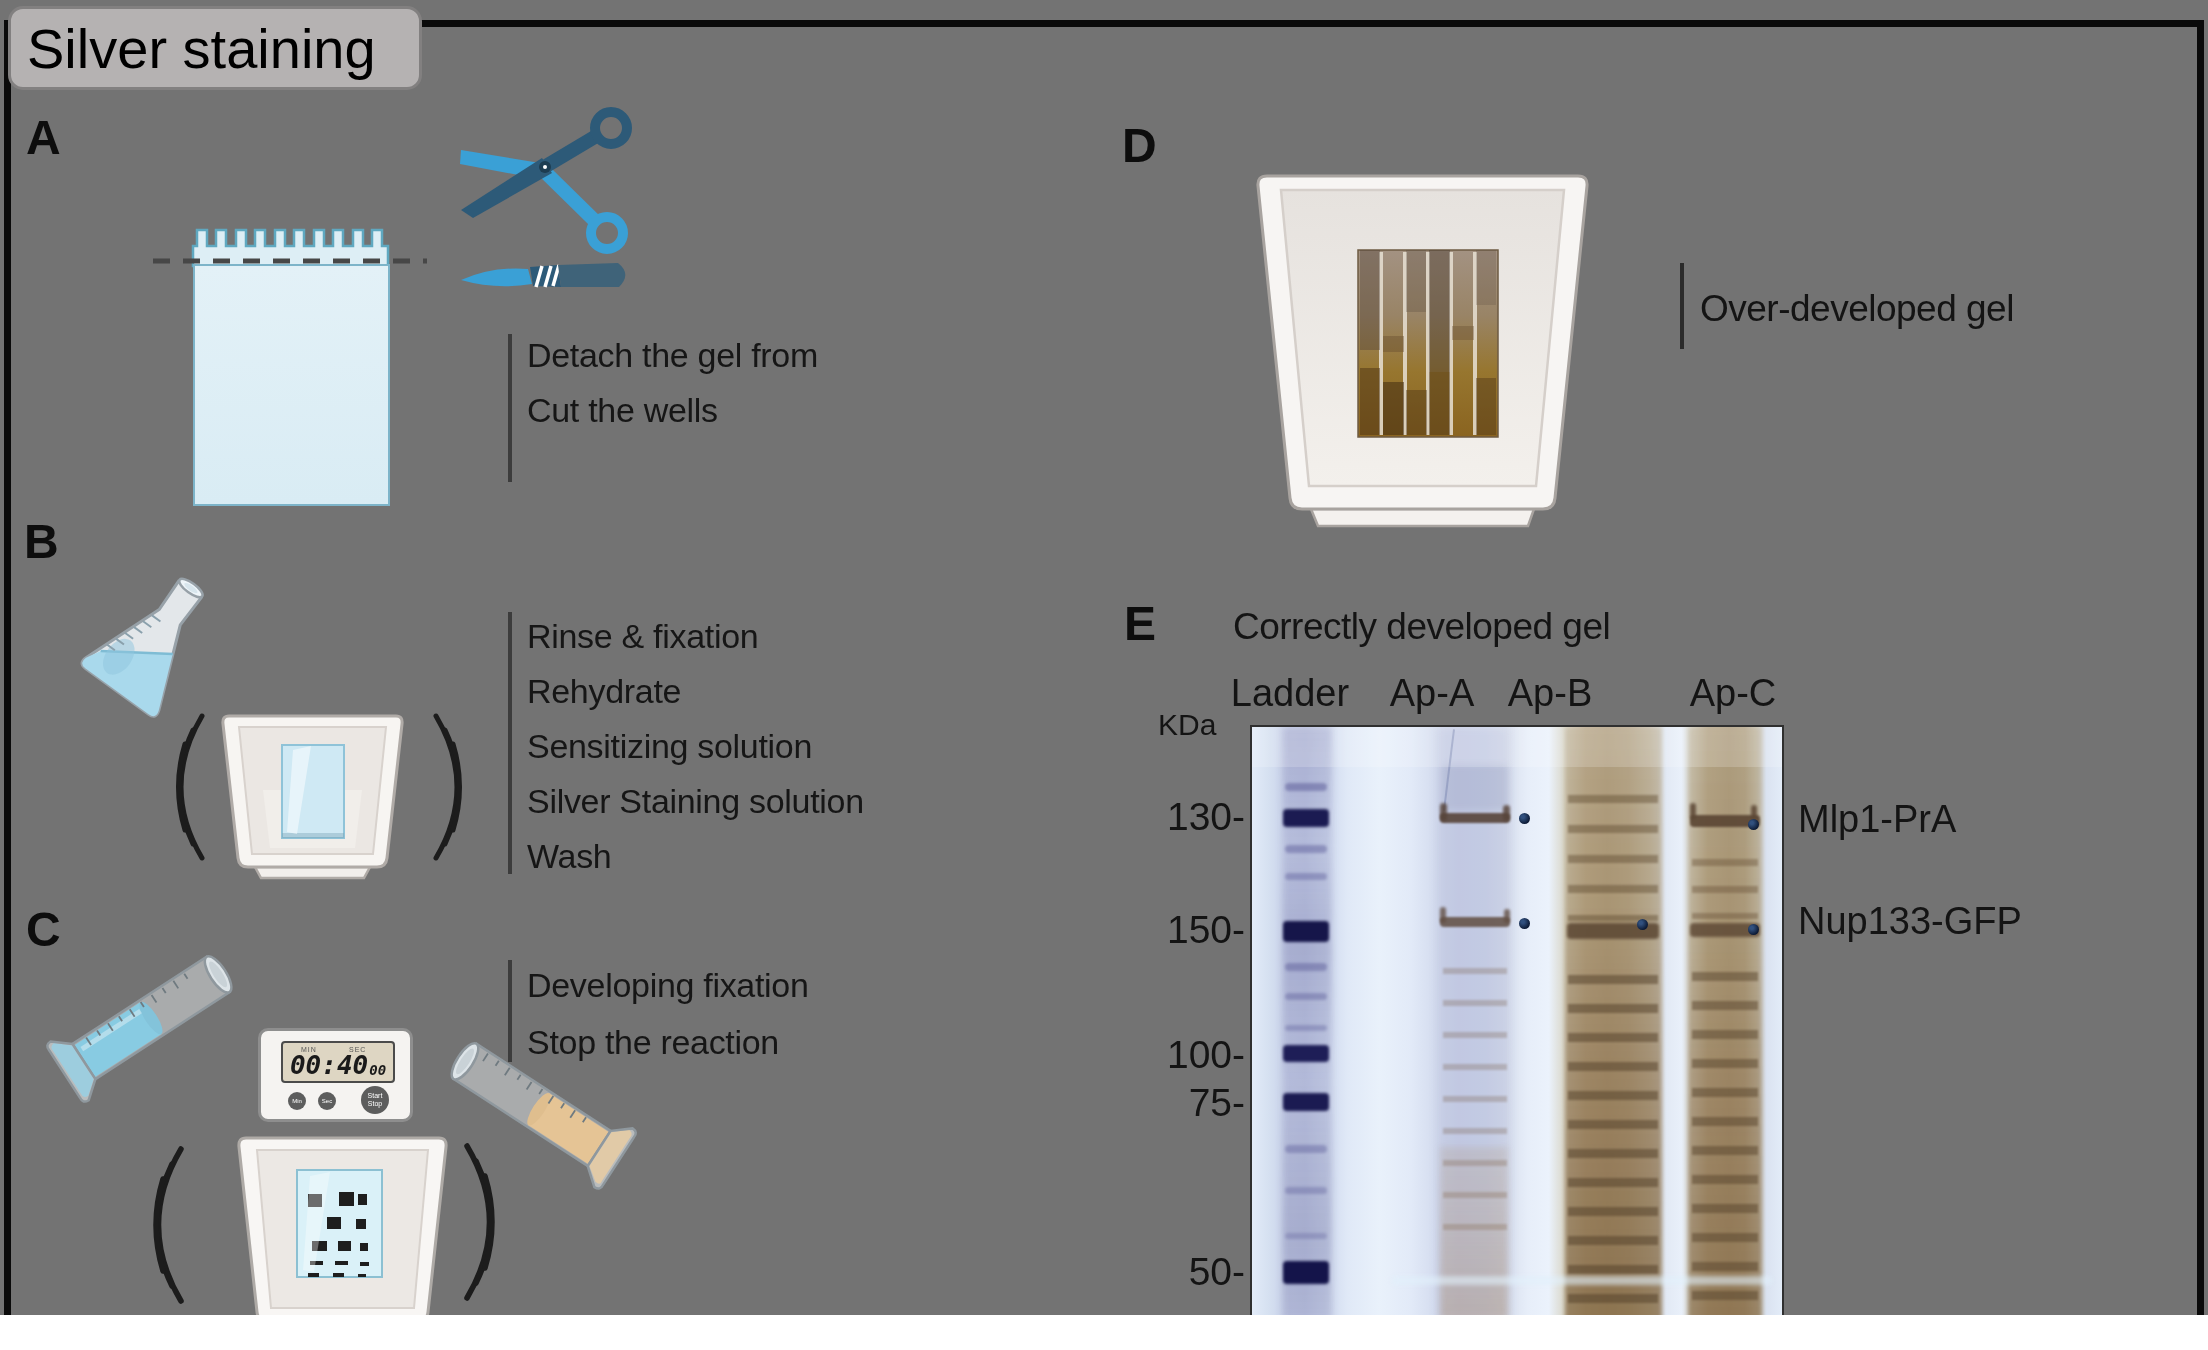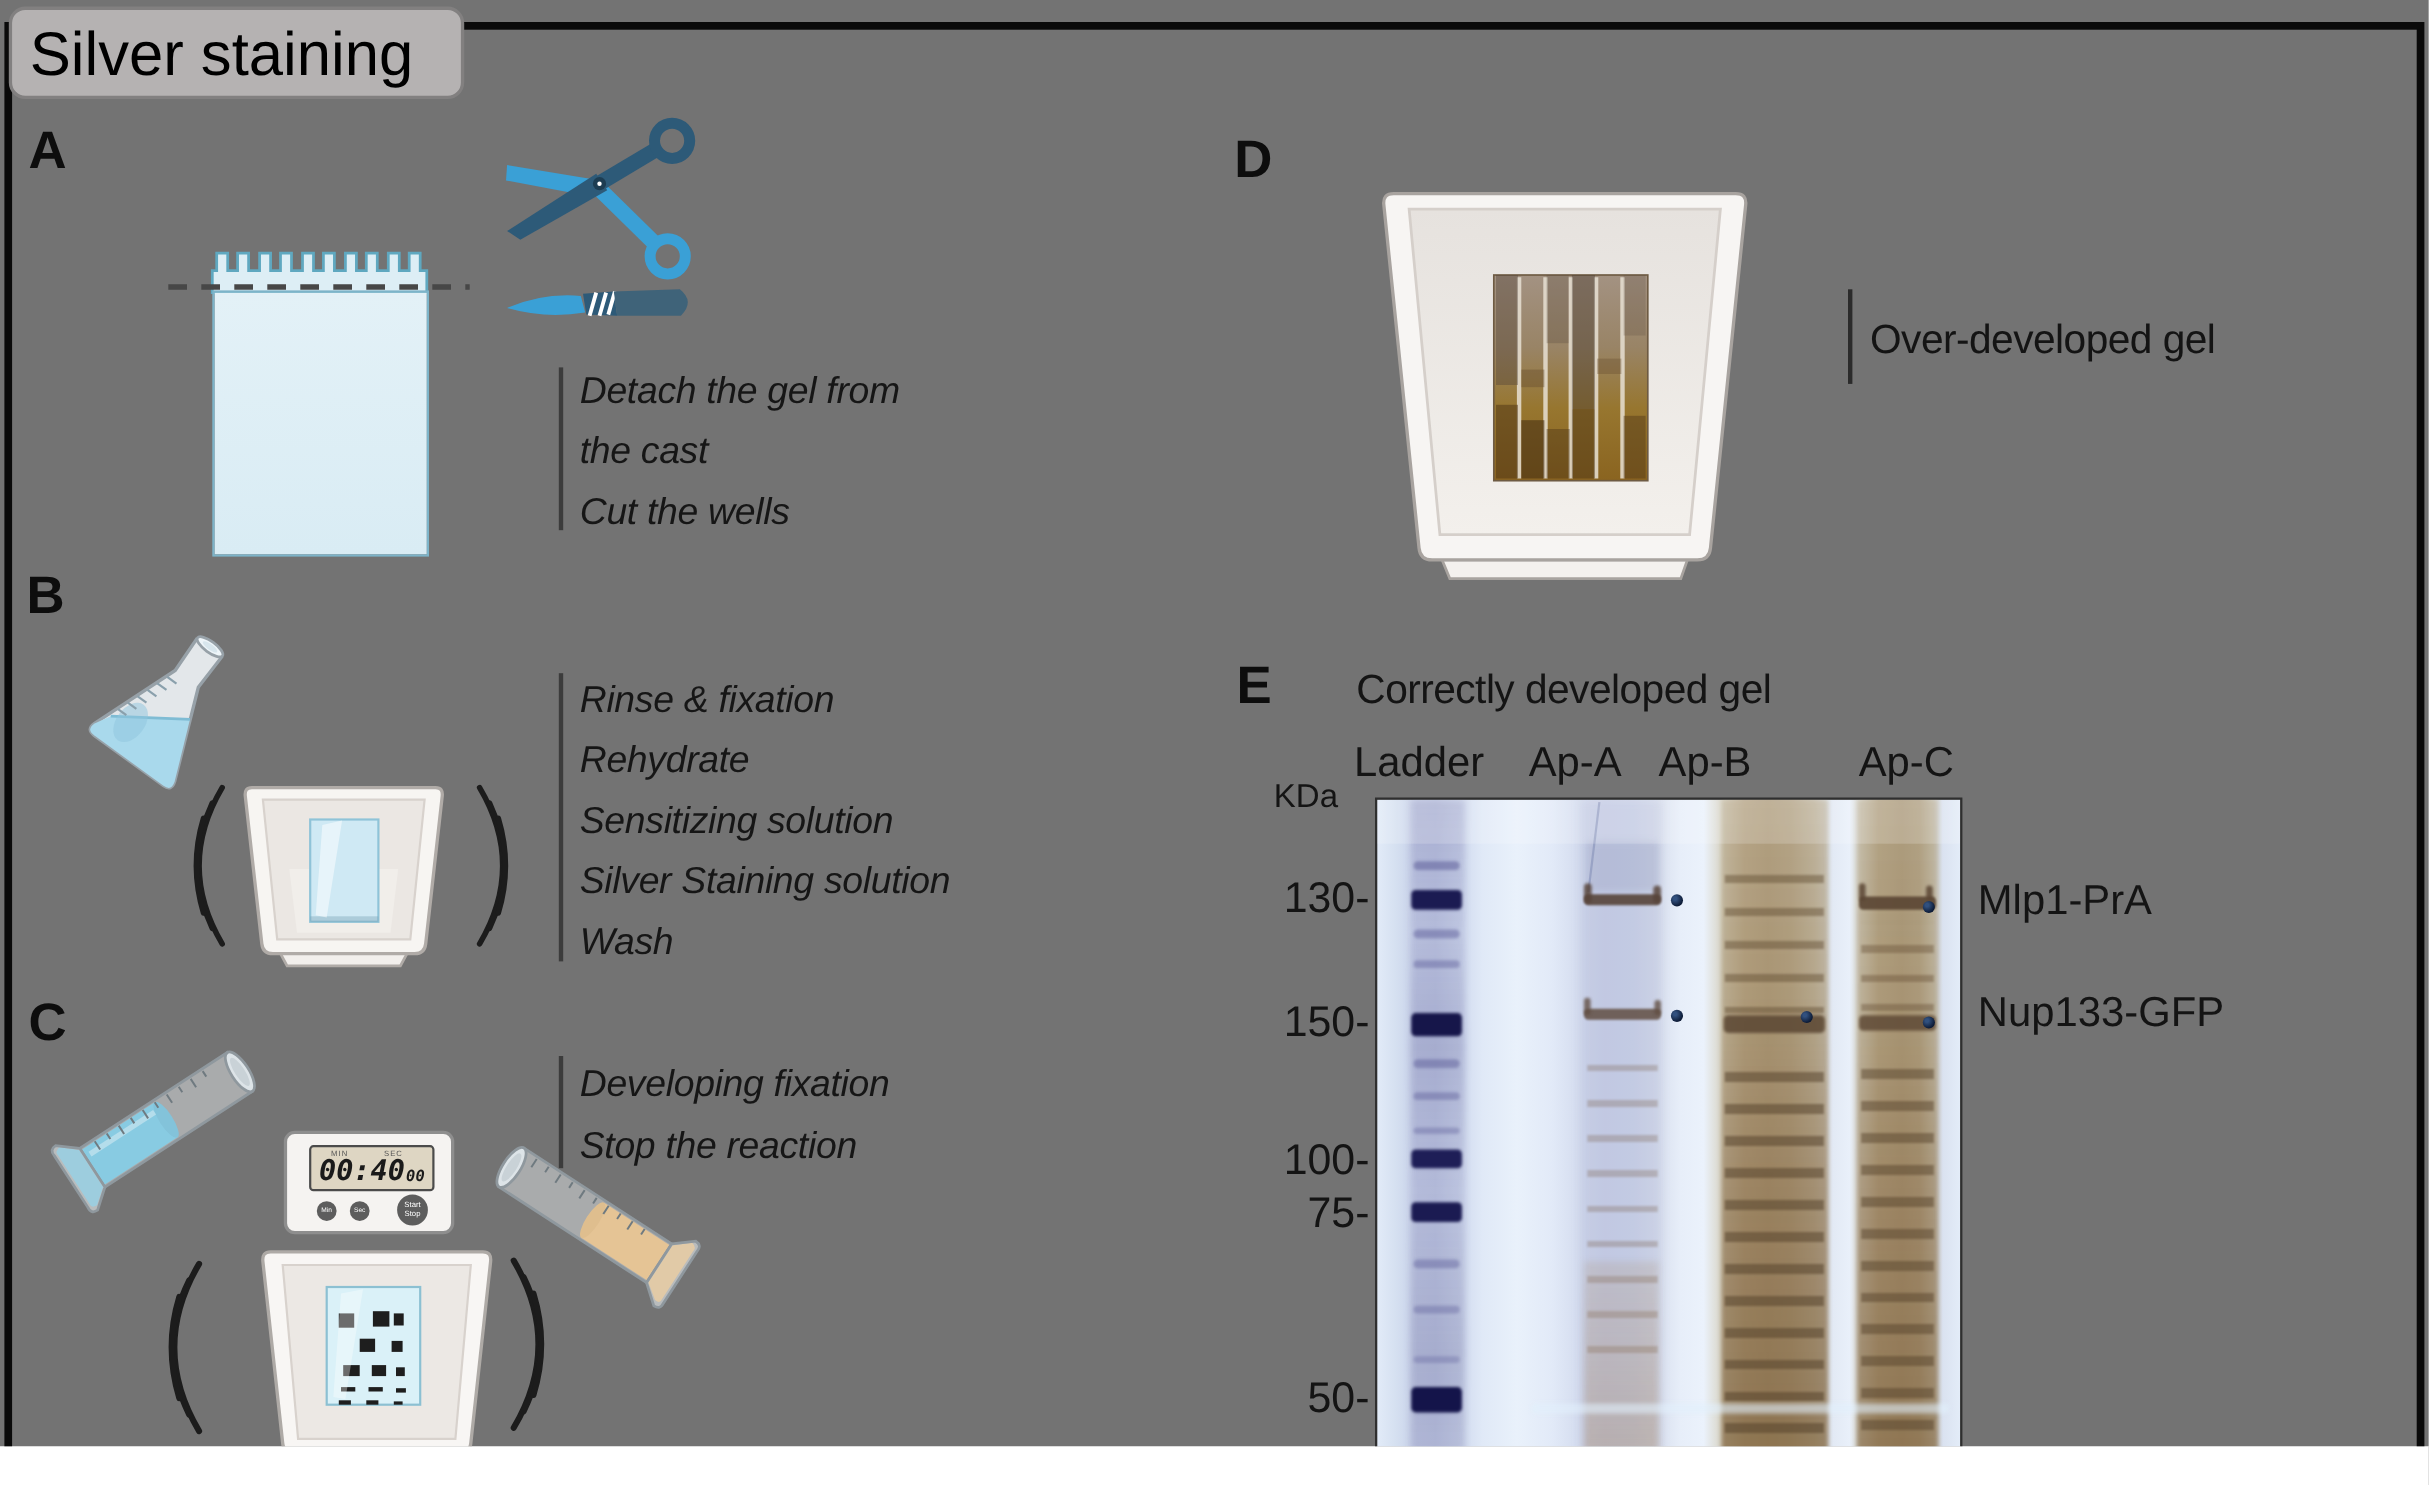--- a/index.html
+++ b/index.html
@@ -5,21 +5,21 @@
   html,body{margin:0;padding:0;background:#fff;}
   .fig{position:relative;width:2208px;height:1315px;background:#737373;overflow:hidden;
        font-family:"Liberation Sans",sans-serif;color:#111;}
   .abs{position:absolute;}
   svg.abs{overflow:visible;}
   .frame{position:absolute;left:4px;top:20px;width:2186px;height:1312px;border:7px solid #0a0a0a;}
   .title-box{position:absolute;left:8px;top:6px;width:414px;height:84px;background:#b5b2b2;
              border:3px solid #828080;border-radius:15px;display:flex;align-items:center;
              font-size:56px;color:#000;padding-left:16px;box-sizing:border-box;z-index:6;}
   .plabel{position:absolute;font-size:48px;font-weight:700;color:#0d0d0d;}
-  .steps{position:absolute;font-size:34px;line-height:55px;letter-spacing:-0.3px;color:#161616;white-space:nowrap;font-style:italic;}
+  .steps{position:absolute;font-size:34px;line-height:55px;letter-spacing:-0.3px;color:#161616;white-space:nowrap;}
   .steps.c{line-height:57px;}
   .tbar{position:absolute;width:4px;background:#3c3c3c;}
   .caption{position:absolute;font-size:37px;letter-spacing:-0.5px;color:#141414;white-space:nowrap;}
   .lane-label{position:absolute;width:160px;text-align:center;font-size:38px;color:#141414;top:672px;}
   .marker{position:absolute;right:963px;width:140px;text-align:right;font-size:39px;color:#141414;}
   .annot{position:absolute;left:1798px;font-size:38px;color:#141414;white-space:nowrap;}
   .kda{position:absolute;left:1158px;top:708px;font-size:30px;color:#141414;}
   
   .gelE{position:absolute;left:1250px;top:725px;width:530px;height:592px;border:2px solid #2f2f2f;overflow:hidden;
         background:linear-gradient(90deg,#e2ebf8 0%,#d6e1f1 3%,#c6cfe8 7%,#c3cce6 10%,#cfd9ee 14%,
@@ -80,21 +80,20 @@
     <polygon points="72,9 100,7 103,29 75,28" fill="#2d5a78"></polygon>
     <line x1="84" y1="8" x2="78" y2="29" stroke="#fff" stroke-width="3.5"></line>
     <line x1="93" y1="8" x2="87" y2="29" stroke="#fff" stroke-width="3.5"></line>
     <line x1="101" y1="7" x2="95" y2="28" stroke="#fff" stroke-width="3.5"></line>
     <path d="M100,7 L160,5 Q174,16 161,29 L103,29 Z" fill="#3f6379"></path>
   </svg>
 
   <div class="tbar" style="left:508px;top:334px;height:148px"></div>
   <div class="steps" style="left:527px;top:328px">
     <div>Detach the gel from</div>
-    <div>the cast</div>
     <div>Cut the wells</div>
   </div>
 
   <div class="plabel" style="left:24px;top:514px">B</div>
 
   <svg class="abs" style="left:70px;top:568px;width:200px;height:152px" viewBox="0 0 200 152">
     <g transform="rotate(36 85 78)">
       <path d="M66,12 H94 L93,46 L126,128 Q129,137 120,137 H42 Q33,137 36,128 L67,46 Z" fill="#f2f7fa" fill-opacity="0.88" stroke="#97a1a8" stroke-width="3"></path>
       <path d="M44,114 L104,74 L126,128 Q129,137 120,137 H42 Q33,137 36,128 Z" fill="#a9d9ec"></path>
       <line x1="44" y1="114" x2="104" y2="74" stroke="#7fbcd4" stroke-width="2.5"></line>

